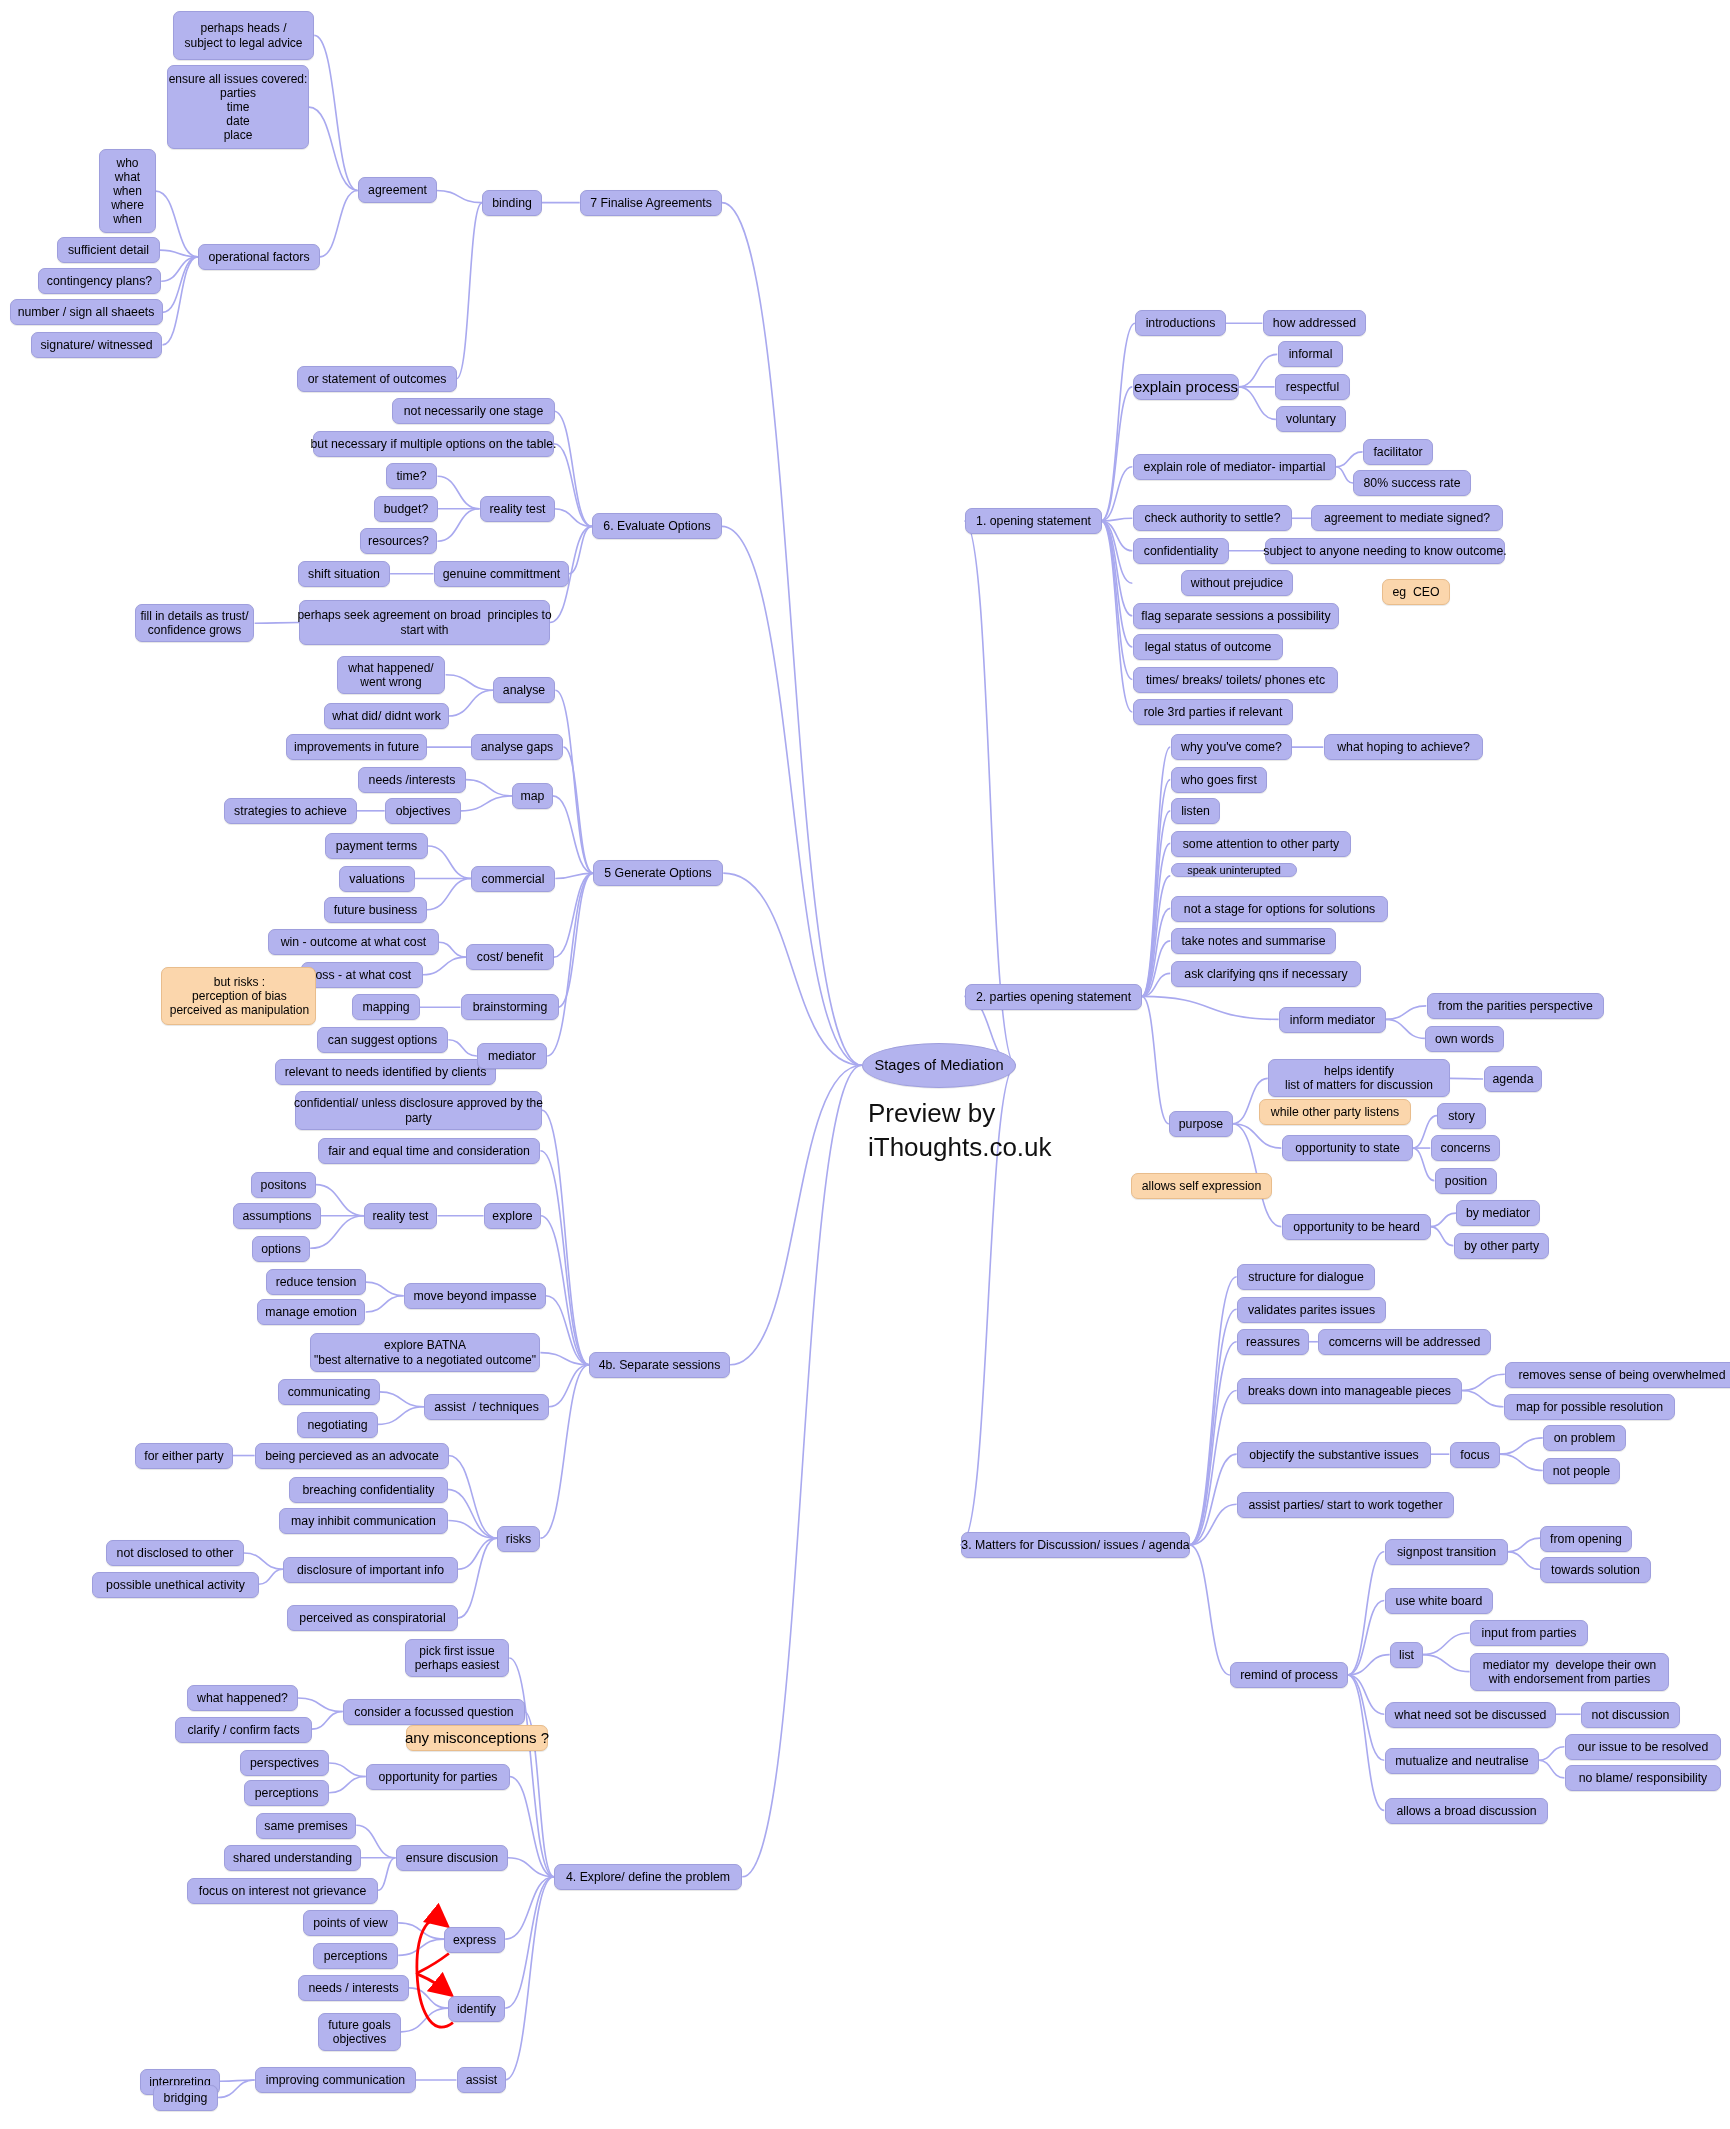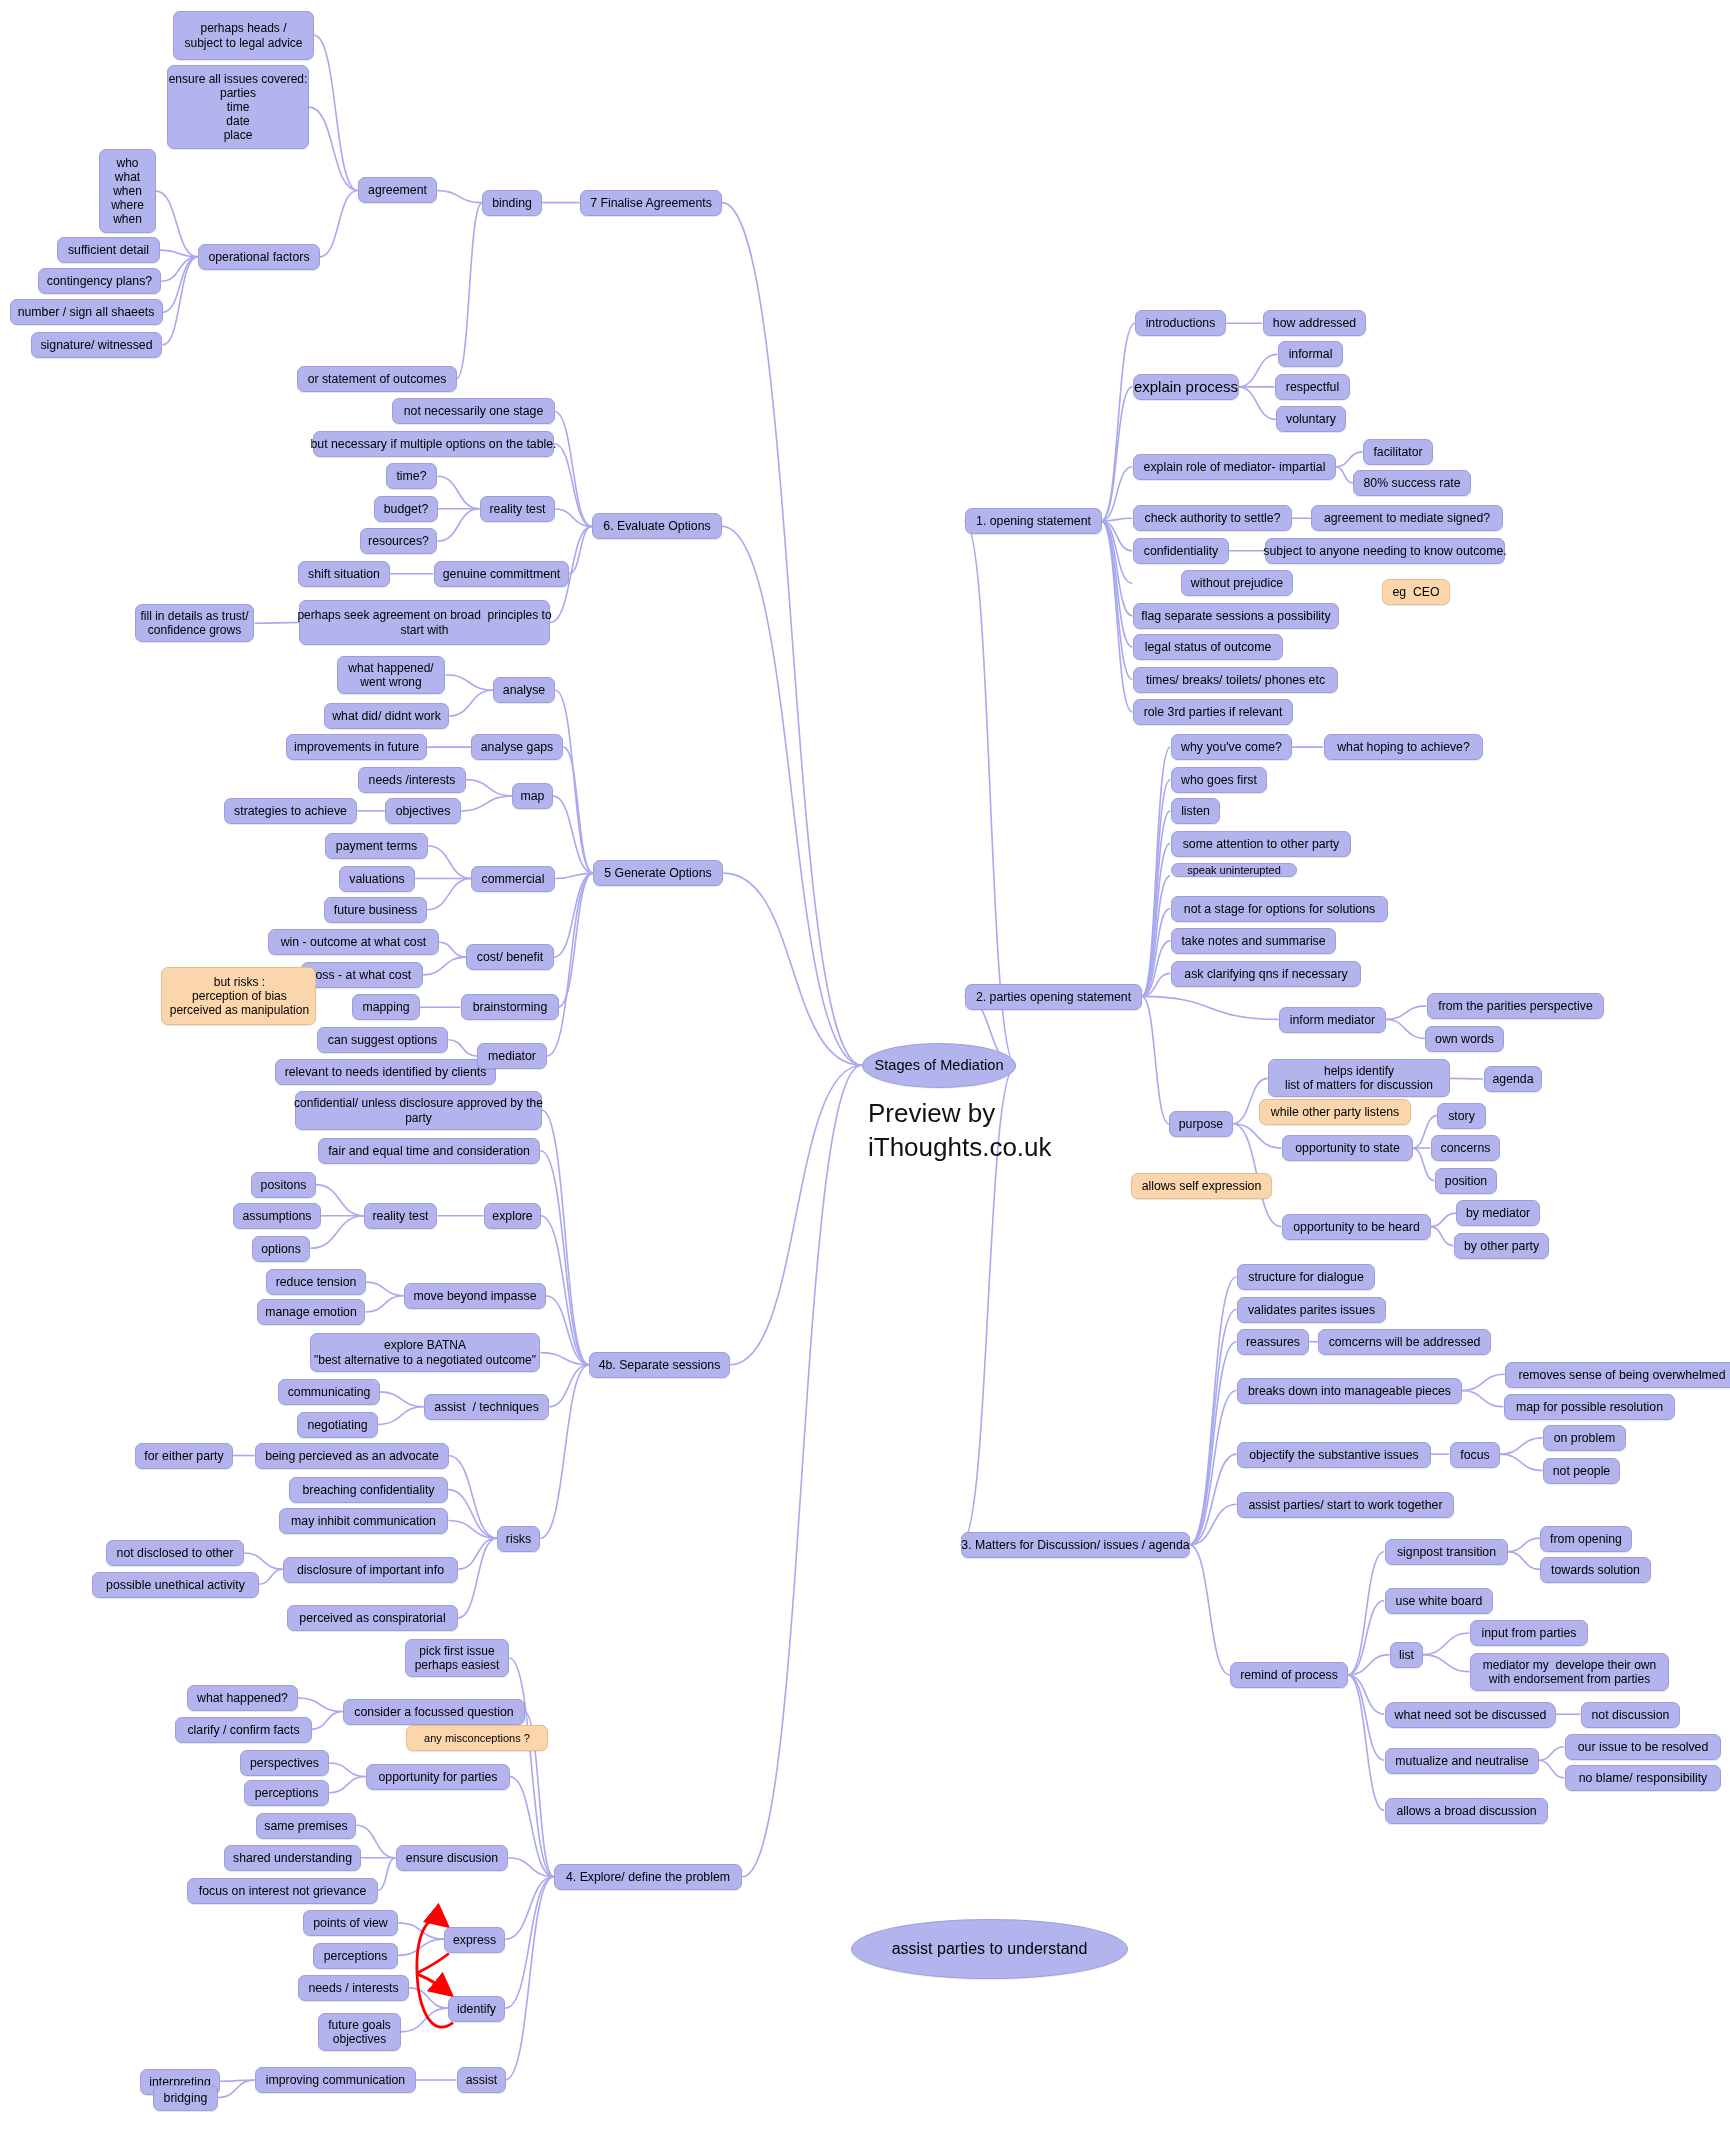--- a/index.html
+++ b/index.html
@@ -328,21 +328,21 @@
       <div class="node" style="left: 106px; top: 1540px; width: 138px; height: 26px; font-size: 12.3px;">not disclosed to other</div>
       <div class="node" style="left: 92px; top: 1572px; width: 167px; height: 26px; font-size: 12.3px;">possible unethical activity</div>
       <div class="node" style="left: 283px; top: 1557px; width: 175px; height: 26px; font-size: 12.3px;">disclosure of important info</div>
       <div class="node" style="left: 287px; top: 1605px; width: 171px; height: 26px; font-size: 12.3px;">perceived as conspiratorial</div>
       <div class="node" style="left: 497px; top: 1526px; width: 43px; height: 26px; font-size: 12.3px;">risks</div>
       <div class="node" style="left: 405px; top: 1639px; width: 104px; height: 38px; font-size: 12px;">pick first issue
 perhaps easiest</div>
       <div class="node" style="left: 187px; top: 1685px; width: 111px; height: 26px; font-size: 12.3px;">what happened?</div>
       <div class="node" style="left: 175px; top: 1717px; width: 137px; height: 26px; font-size: 12.3px;">clarify / confirm facts</div>
       <div class="node" style="left: 343px; top: 1699px; width: 182px; height: 26px; font-size: 12.3px;">consider a focussed question</div>
-      <div class="node callout" style="left: 406px; top: 1725px; width: 142px; height: 26px; font-size: 11px;">any misconceptions ?</div>
+      <div class="node callout" style="left: 406px; top: 1725px; width: 142px; height: 26px; font-size: 15px;">any misconceptions ?</div>
       <div class="node" style="left: 240px; top: 1750px; width: 89px; height: 26px; font-size: 12.3px;">perspectives</div>
       <div class="node" style="left: 244px; top: 1780px; width: 85px; height: 26px; font-size: 12.3px;">perceptions</div>
       <div class="node" style="left: 366px; top: 1764px; width: 144px; height: 26px; font-size: 12.3px;">opportunity for parties</div>
       <div class="node" style="left: 256px; top: 1813px; width: 100px; height: 26px; font-size: 12.3px;">same premises</div>
       <div class="node" style="left: 224px; top: 1845px; width: 137px; height: 26px; font-size: 12.3px;">shared understanding</div>
       <div class="node" style="left: 187px; top: 1878px; width: 191px; height: 26px; font-size: 12.3px;">focus on interest not grievance</div>
       <div class="node" style="left: 396px; top: 1845px; width: 112px; height: 26px; font-size: 12.3px;">ensure discusion</div>
       <div class="node" style="left: 554px; top: 1864px; width: 188px; height: 26px; font-size: 12.3px;">4. Explore/ define the problem</div>
       <div class="node" style="left: 303px; top: 1910px; width: 95px; height: 26px; font-size: 12.3px;">points of view</div>
       <div class="node" style="left: 313px; top: 1943px; width: 85px; height: 26px; font-size: 12.3px;">perceptions</div>
@@ -426,18 +426,17 @@
       <div class="node" style="left: 1385px; top: 1702px; width: 171px; height: 26px; font-size: 12.3px; border-radius: 9px;">what need sot be discussed</div>
       <div class="node" style="left: 1581px; top: 1702px; width: 99px; height: 26px; font-size: 12.3px;">not discussion</div>
       <div class="node" style="left: 1385px; top: 1748px; width: 154px; height: 26px; font-size: 12.3px;">mutualize and neutralise</div>
       <div class="node" style="left: 1565px; top: 1734px; width: 156px; height: 26px; font-size: 12.3px;">our issue to be resolved</div>
       <div class="node" style="left: 1565px; top: 1765px; width: 156px; height: 26px; font-size: 12.3px;">no blame/ responsibility</div>
       <div class="node" style="left: 1385px; top: 1798px; width: 163px; height: 26px; font-size: 12.3px;">allows a broad discussion</div>
     </div>
 
   <div class="node root" id="root-node" style="left:862px;top:1043px;width:154px;height:45px;">Stages of Mediation</div>
 
-  <div class="node floatroot" id="floatroot-node" style="left:851px;top:1919px;width:277px;height:60px;">assist parties to understand</div>
 
   <div class="watermark" style="left:868px;top:1096px;">Preview by
 iThoughts.co.uk</div>
 </div>
 
 
 </body></html>

